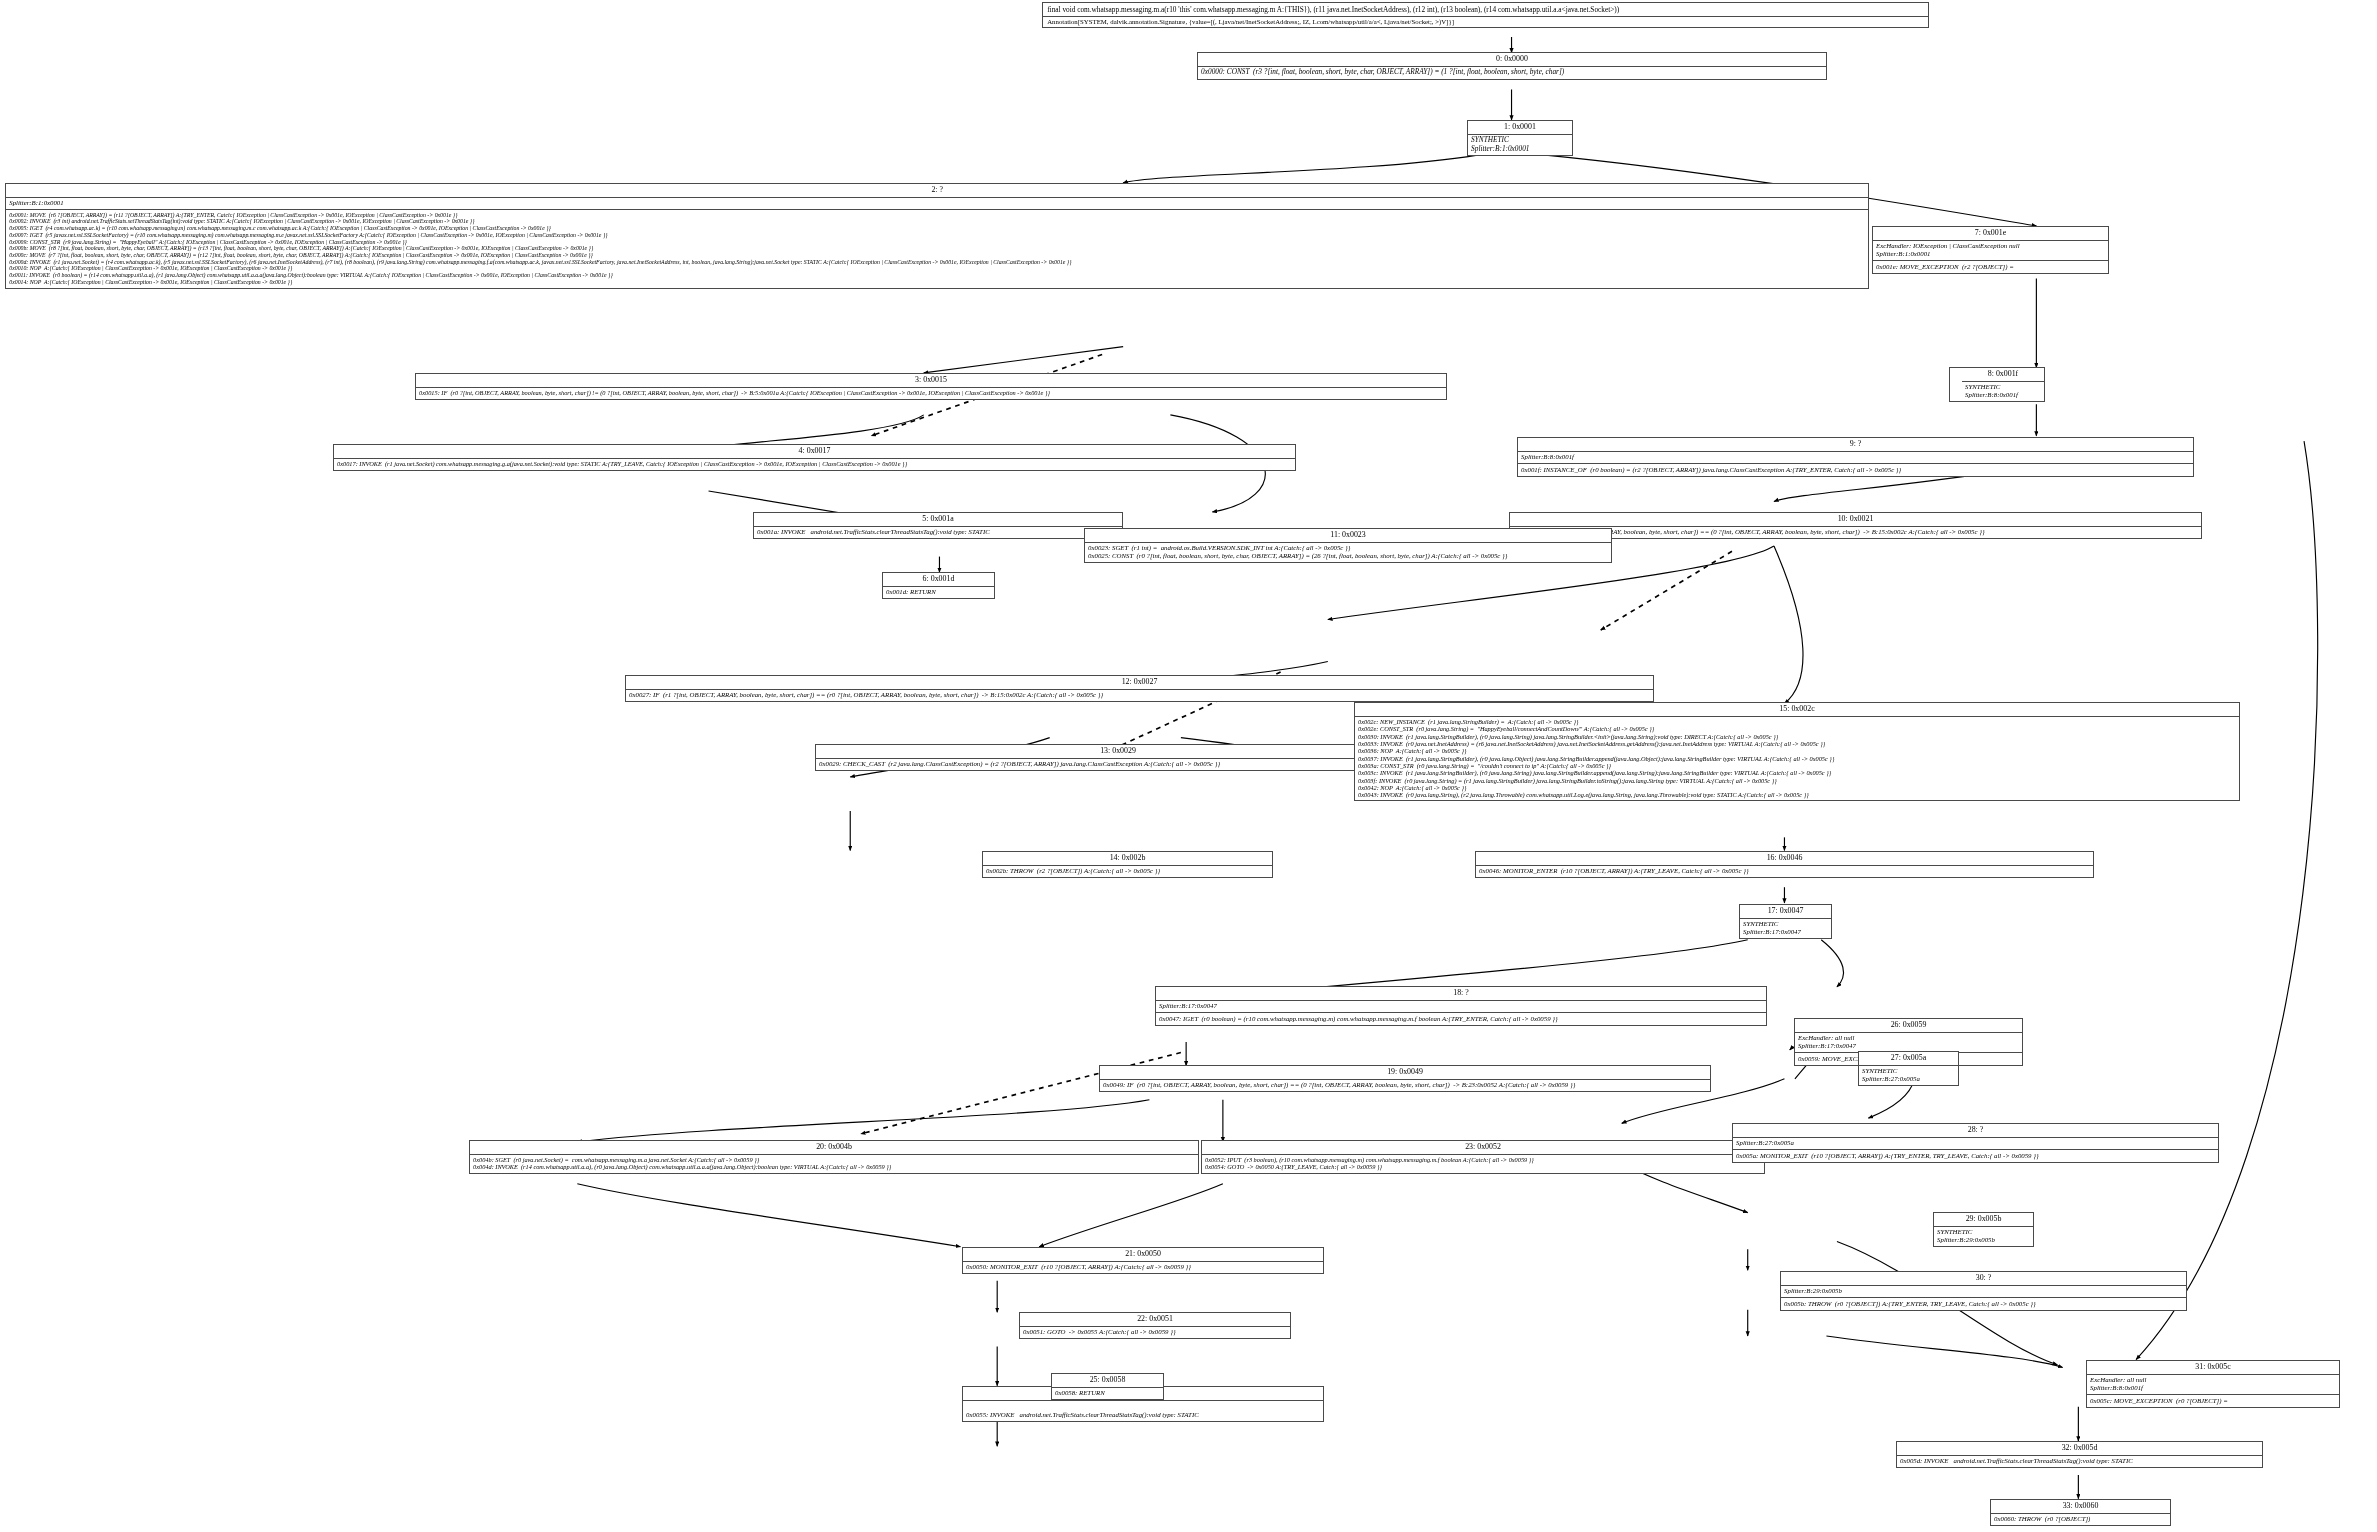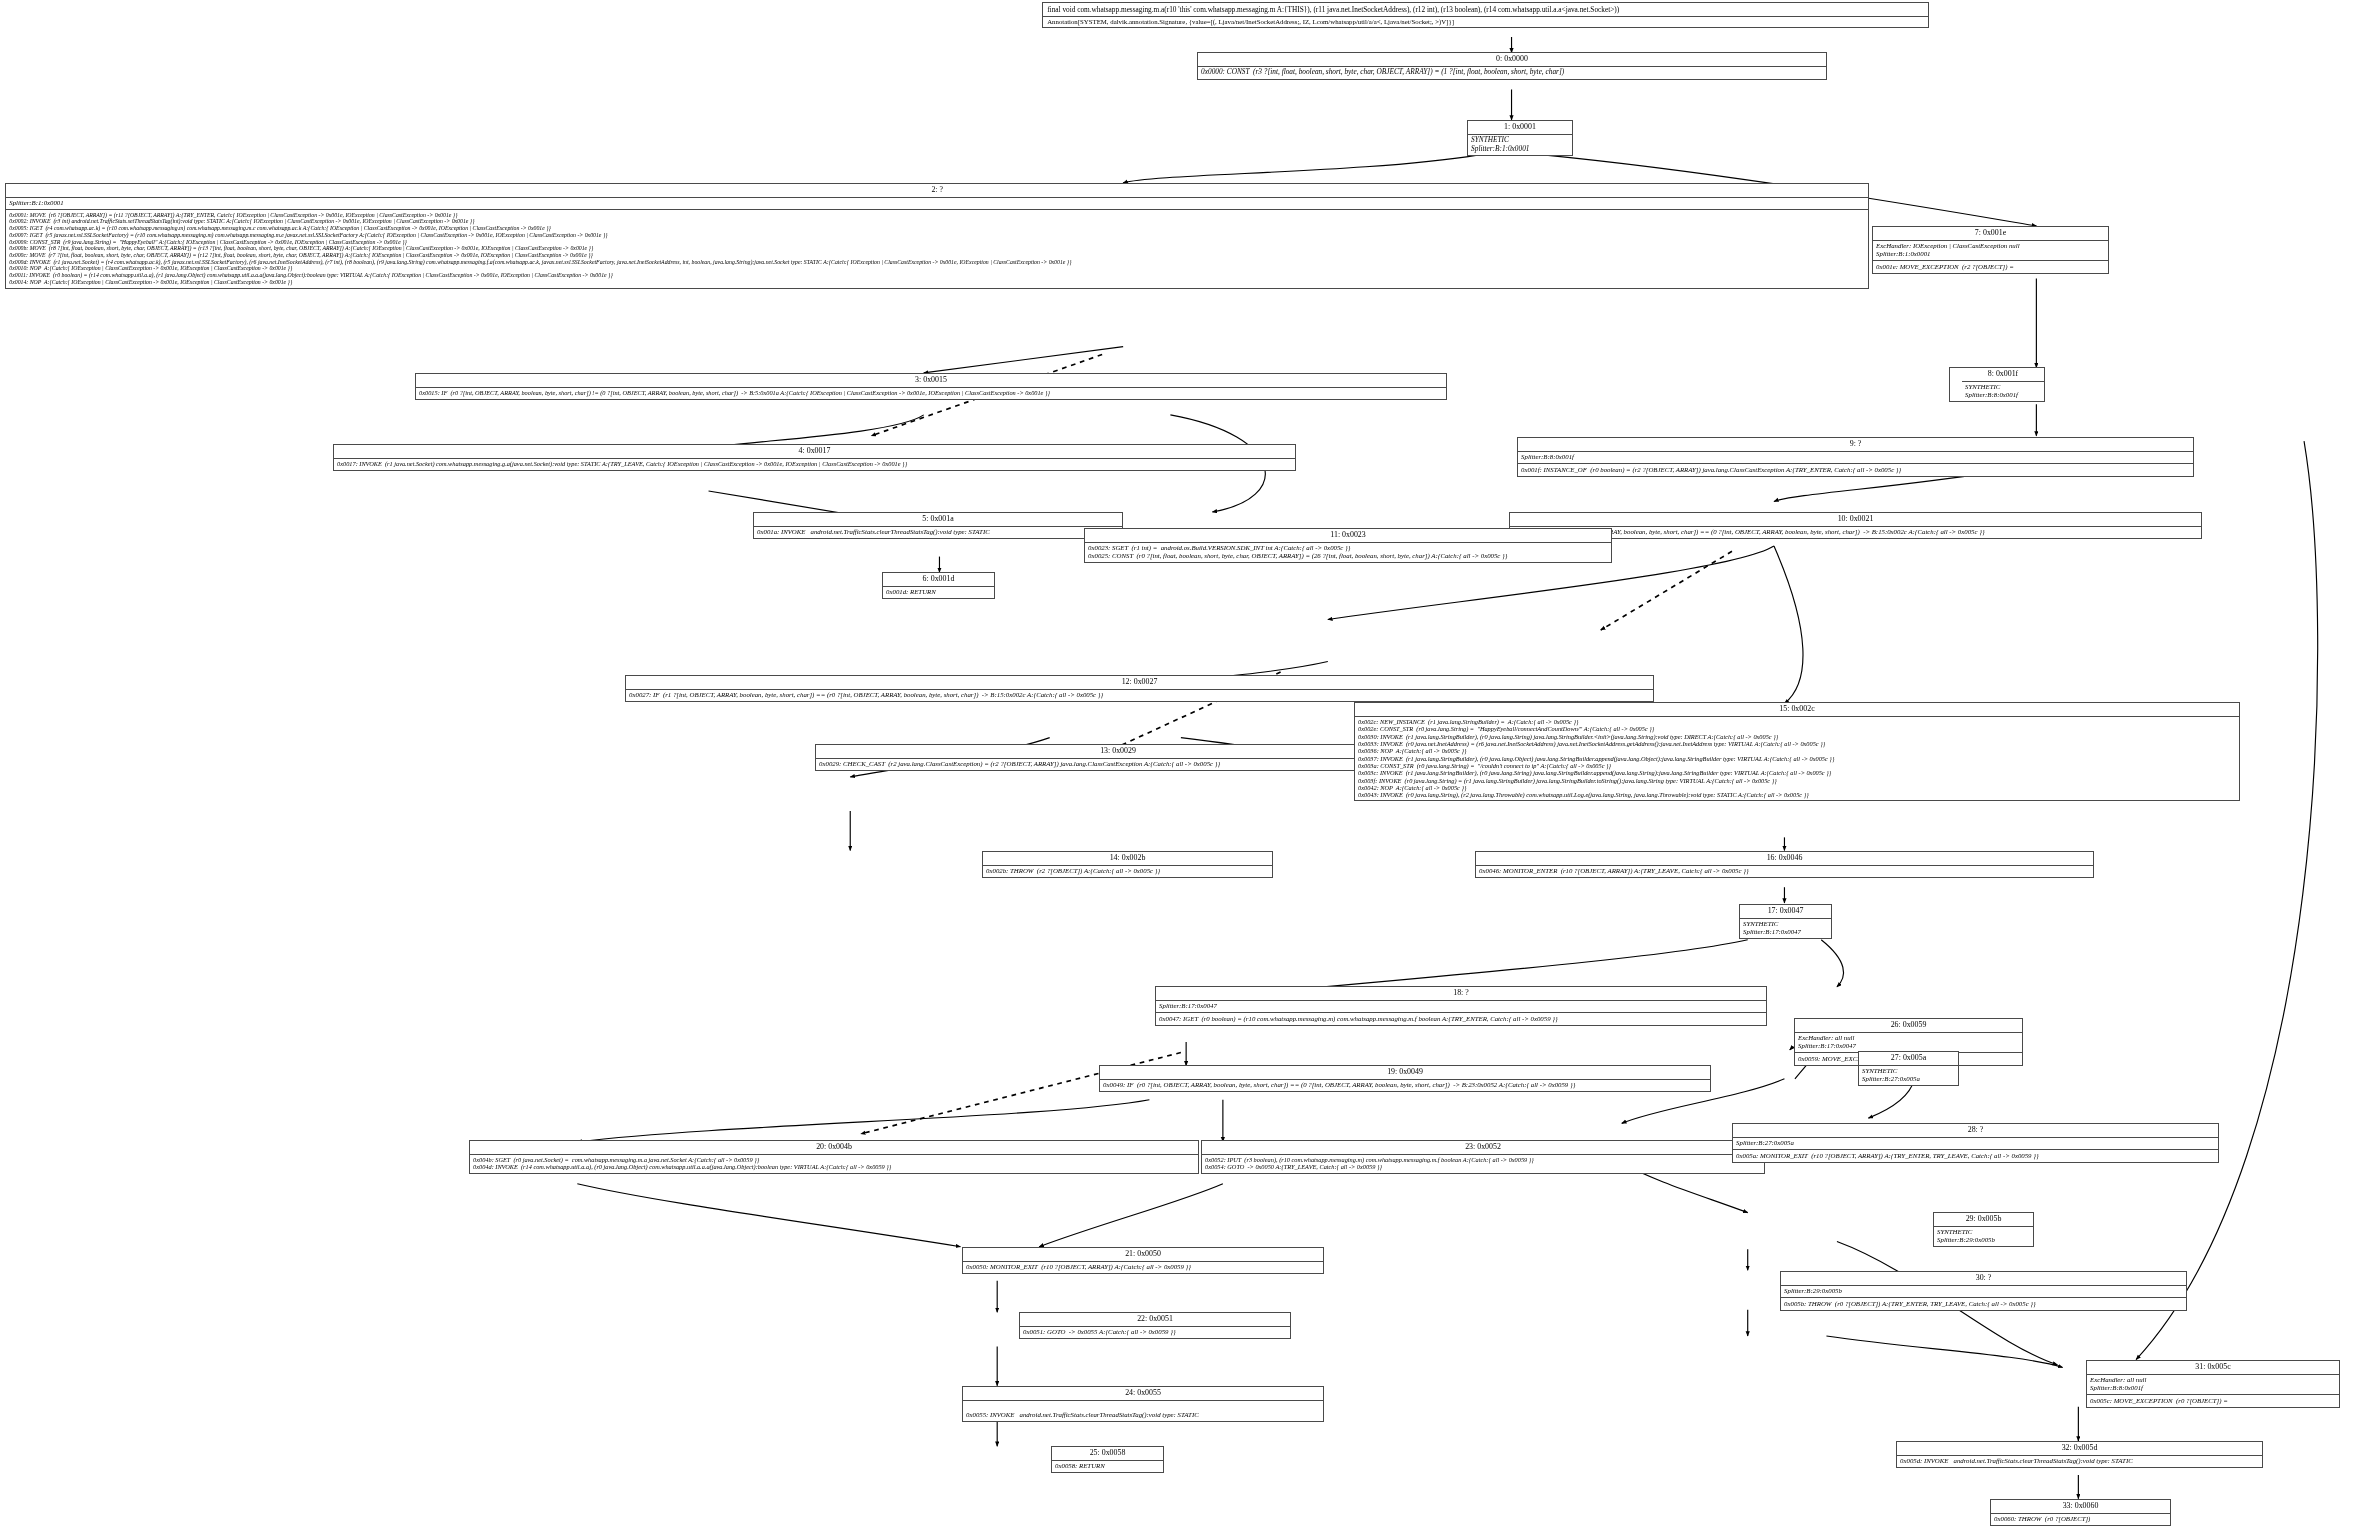--- a/index.html
+++ b/index.html
@@ -328,21 +328,21 @@
     </div>
   </div>
 
   <div class="node" style="left:962px;top:1386px;width:362px;gap:9px;">
     <div class="title f15">24: 0x0055</div>
     <div class="sect f13">
         <span class="ln">0x0055: INVOKE   android.net.TrafficStats.clearThreadStatsTag():void type: STATIC</span>
       </div>
   </div>
 
-  <div class="node" style="left:1051px;top:1446px;width:113px;">
+  <div class="node" style="left:1051px;top:1373px;width:113px;">
     <div class="title f15">25: 0x0058</div>
     <div class="sect f13">
         <span class="ln">0x0058: RETURN</span>
       </div>
   </div>
 
   <div class="node" style="left:1794px;top:986px;width:229px;margin-top:32px;">
     <div class="title f15">26: 0x0059</div>
     <div class="sect f13">
       <span class="ln">ExcHandler: all null</span>

